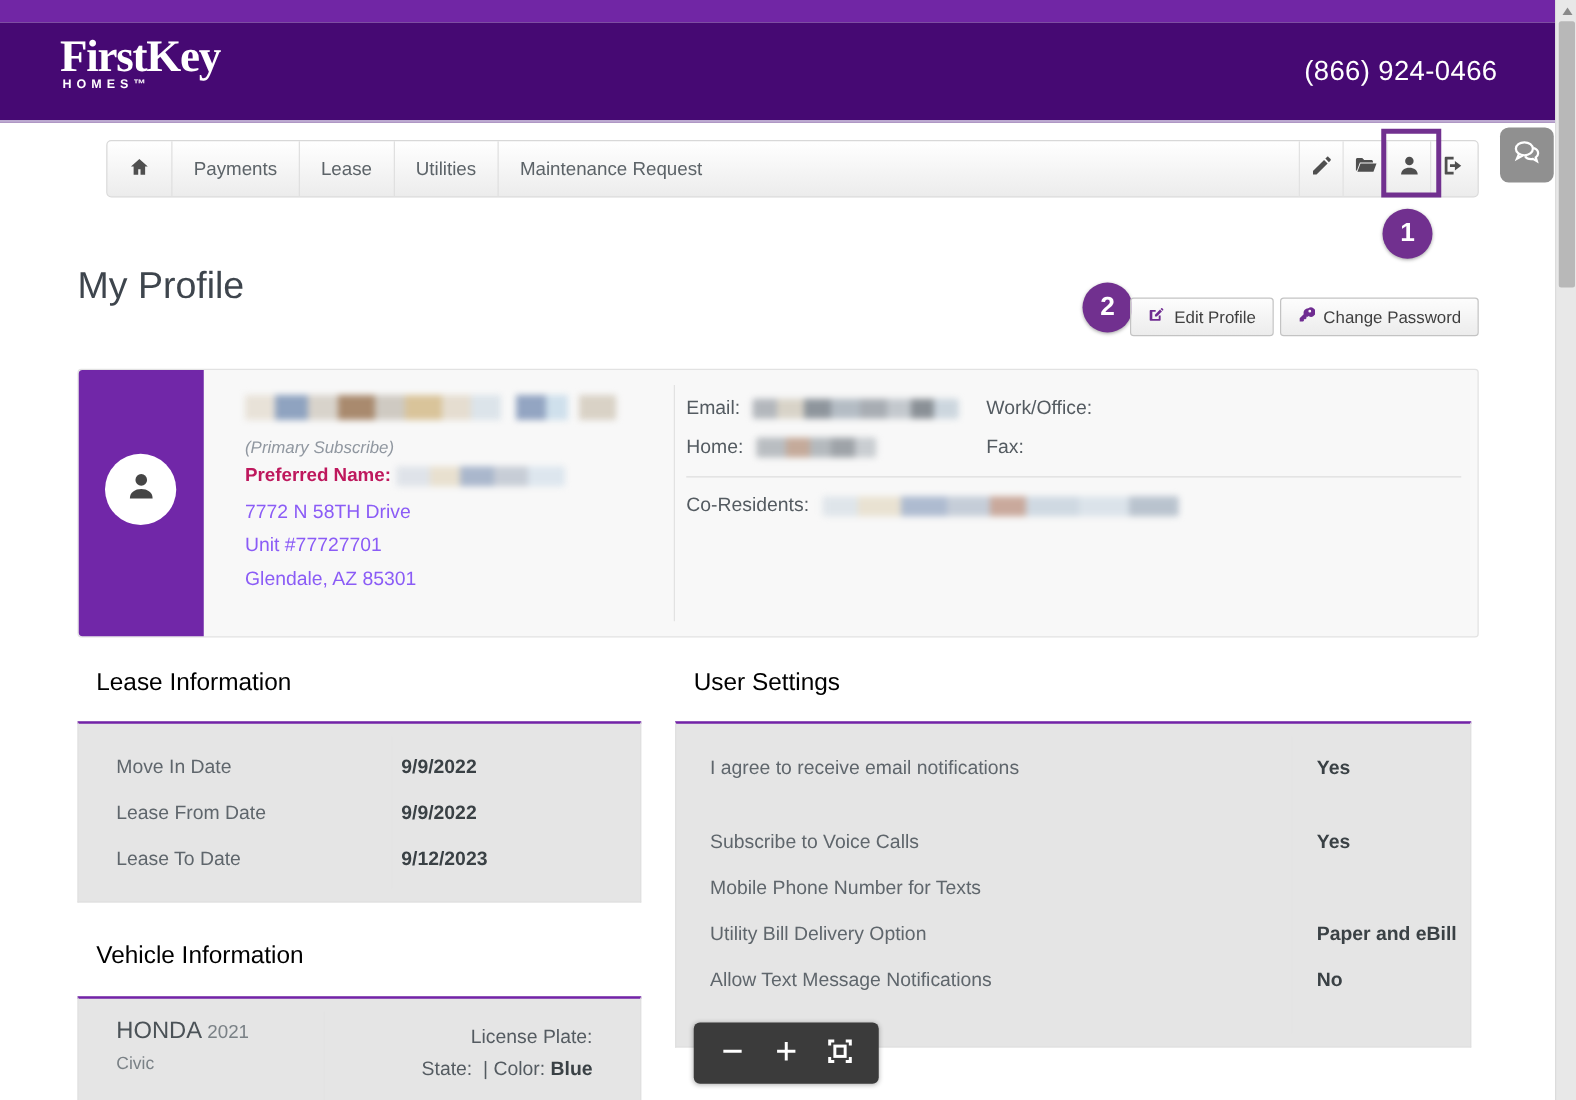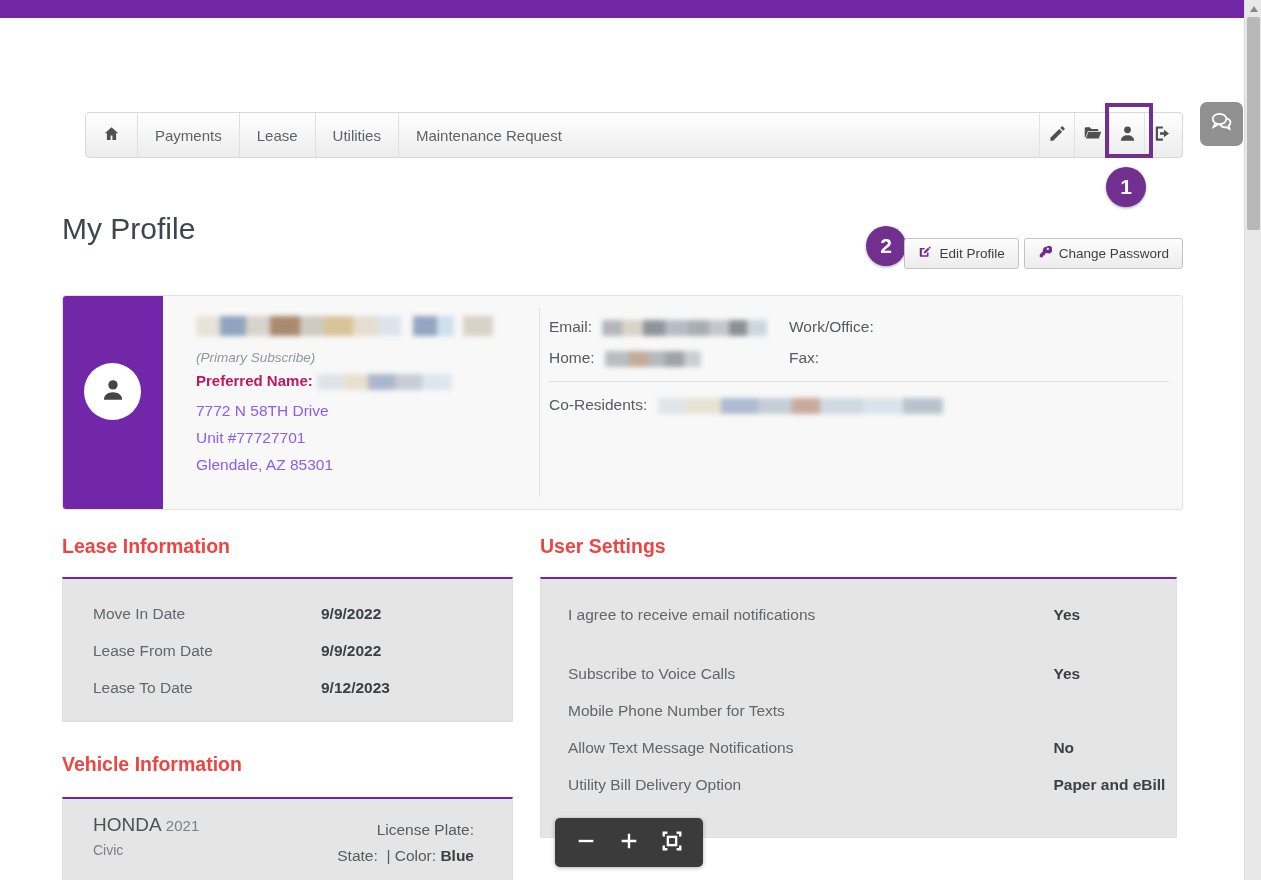--- a/index.html
+++ b/index.html
@@ -73,21 +73,21 @@
   .c-line { font-size:15.5px; color:#545b61; height:20px; white-space:nowrap; }
   .r-email { width:165px; height:16px; margin-left:6px;
     background:linear-gradient(90deg,#b3b7bc 0%,#b3b7bc 12%,#d8d3c8 12%,#d8d3c8 25%,#8e959c 25%,#8e959c 38%,#b4bcc4 38%,#b4bcc4 52%,#a8adb3 52%,#a8adb3 65%,#c3c8cd 65%,#c3c8cd 77%,#8a9096 77%,#8a9096 88%,#ccd6de 88%,#ccd6de 100%); }
   .r-home { width:96px; height:16px; margin-left:6px;
     background:linear-gradient(90deg,#b9bdc1 0%,#b9bdc1 25%,#c4aa9a 25%,#c4aa9a 45%,#b4b9bd 45%,#b4b9bd 62%,#9ea3a8 62%,#9ea3a8 82%,#c9cdd1 82%,#c9cdd1 100%); }
   .card-hdiv { width:620px; height:1px; background:#ddd; margin:12px 0 14px 0; }
   .r-cores { width:285px; height:16px; margin-left:6px;
     background:linear-gradient(90deg,#dfe5ea 0%,#dfe5ea 10%,#e9e2d2 10%,#e9e2d2 22%,#aebbd0 22%,#aebbd0 35%,#c5cdd8 35%,#c5cdd8 47%,#c9a99c 47%,#c9a99c 57%,#cfd9e2 57%,#cfd9e2 72%,#dbe3ea 72%,#dbe3ea 86%,#b9c3ce 86%,#b9c3ce 100%); }
 
   
-  .section-h { position:absolute; font-size:19.5px; font-weight:700; color:#ef4444; }
+  .section-h { position:absolute; font-size:19.5px; font-weight:400; color:#000000;margin-left:15px; }
   .h-lease { left:62px; top:535px; }
   .h-user { left:540px; top:535px; }
   .h-vehicle { left:62px; top:753px; }
   .tbl { position:absolute; background:#e5e5e5; border:1px solid #e0e0e0; border-top:2px solid #7323a8; }
   .tbl-lease { left:62px; top:577px; width:451px; height:145px; padding-top:16px; }
   .tbl-user  { left:540px; top:577px; width:637px; height:261px; padding-top:17px; }
   .tbl-vehicle { left:62px; top:797px; width:451px; height:110px; padding-top:15px; }
   .vdiv { position:absolute; top:10px; bottom:10px; width:1px; background:#e3e3e3; }
   .row { display:flex; min-height:37px; align-items:center; }
   .row .lbl { font-size:15.5px; color:#5f666c; padding-left:30px; }
@@ -109,20 +109,27 @@
              display:flex; align-items:center; justify-content:space-around; padding:0 10px; box-shadow:0 1px 4px rgba(0,0,0,.3); }
   .zbtn { width:34px; height:34px; display:flex; align-items:center; justify-content:center; cursor:pointer; background:none; border:none; }
   .zbtn svg { width:22px; height:22px; stroke:#fff; stroke-width:2.6; fill:none; }
 </style>
 </head>
 <body>
 
 <div class="screen">
 
   <div class="top-strip"></div>
+  <div class="header">
+    <div class="logo">
+      <div class="logo-main">FirstKey</div>
+      <div class="logo-sub">HOMES™</div>
+    </div>
+    <div class="phone">(866) 924-0466</div>
+  </div>
 
   <div class="nav">
     <div class="nav-cell nav-home">
       <span>
         <svg viewBox="0 0 24 24">
             <path d="M12 3l9.5 8.5h-3V21h-5.2v-6.2H10.7V21H5.5v-9.5h-3z"></path>
           </svg>
       </span>
     </div>
     <div class="nav-cell">Payments</div>
@@ -278,26 +285,26 @@
     </div>
     <div class="row">
       <div class="lbl">Subscribe to Voice Calls</div>
       <div class="val">Yes</div>
     </div>
     <div class="row">
       <div class="lbl">Mobile Phone Number for Texts</div>
       <div class="val"></div>
     </div>
     <div class="row">
+      <div class="lbl">Utility Bill Delivery Option</div>
+      <div class="val">Paper and eBill</div>
+    </div>
+    <div class="row">
       <div class="lbl">Allow Text Message Notifications</div>
       <div class="val">No</div>
-    </div>
-    <div class="row">
-      <div class="lbl">Utility Bill Delivery Option</div>
-      <div class="val">Paper and eBill</div>
     </div>
   </div>
 
   <h2 class="section-h h-vehicle">Vehicle Information</h2>
   <div class="tbl tbl-vehicle">
     <div class="vdiv" style="left:196px;"></div>
     <div class="veh-left">
       <div class="veh-make">
         <span>HONDA</span>
         <span class="veh-year">2021</span>

